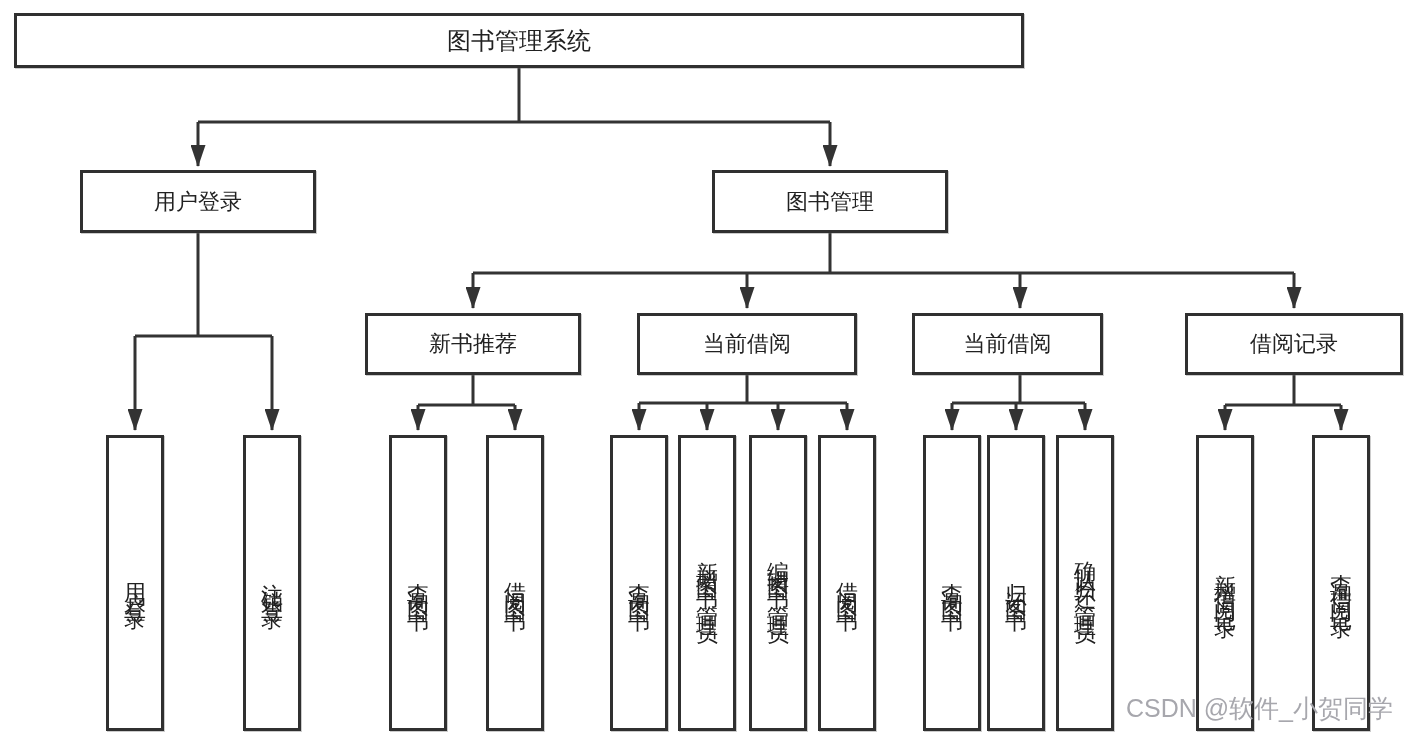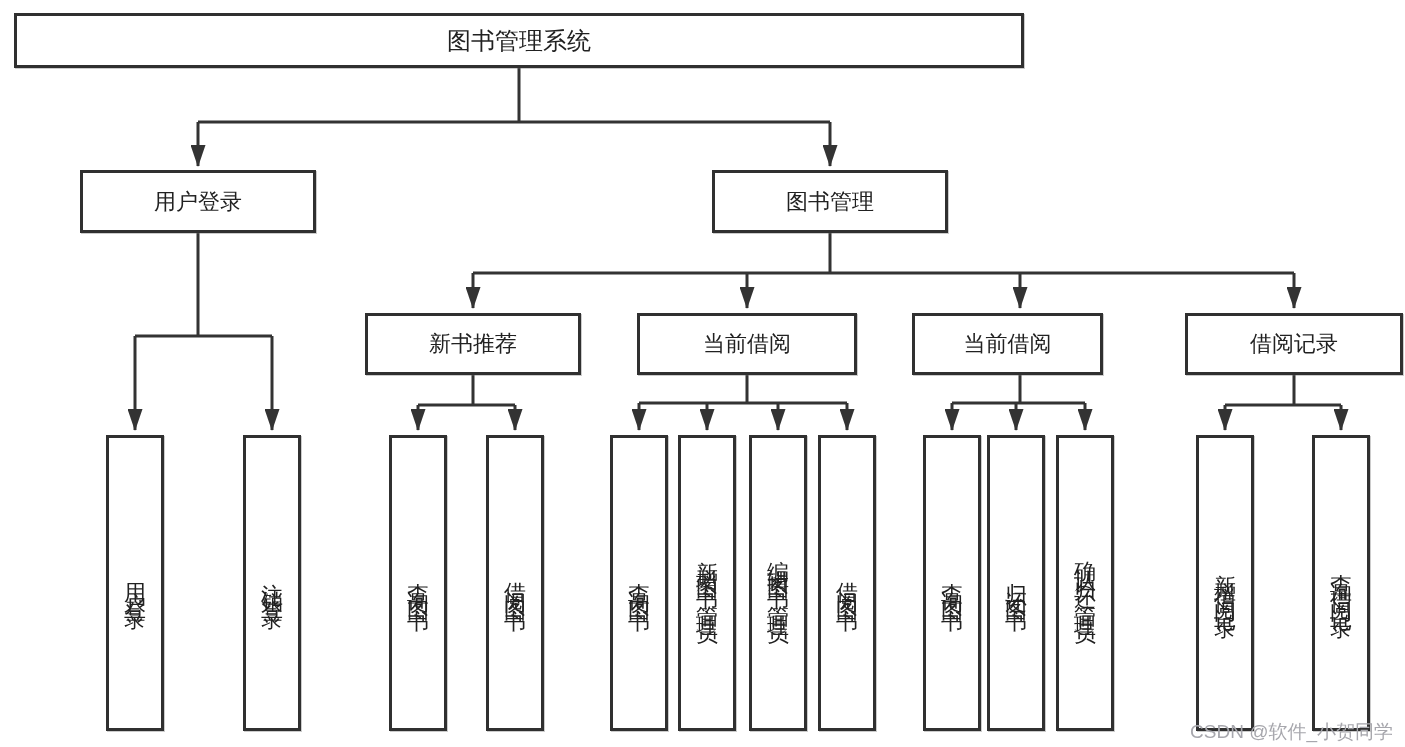--- a/index.html
+++ b/index.html
@@ -31,22 +31,22 @@
     background:var(--bg-color);border:3px solid var(--border-color);
     display:flex;align-items:center;justify-content:center;z-index:2;
     box-shadow:1px 1px 0 rgba(110,110,110,0.35);
   }
   .vnode span{
     writing-mode:vertical-rl;text-orientation:mixed;
     font-size:22px;letter-spacing:9px;line-height:1;
     color:var(--text-color);
   }
   .watermark{
-    position:absolute;right:12px;bottom:2px;z-index:5;
-    font-size:19px;color:var(--watermark-color);white-space:nowrap;
+    position:absolute;right:12px;bottom:22px;z-index:5;
+    font-size:25px;color:var(--watermark-color);white-space:nowrap;
   }
 </style>
 </head>
 <body>
 
 <div class="stage">
 
   <svg class="wires" width="1405" height="747" aria-hidden="true">
     <defs>
       <marker id="arrowhead" viewBox="0 0 22 15" refX="21" refY="7.5" markerWidth="22" markerHeight="15" markerUnits="userSpaceOnUse" orient="auto">

